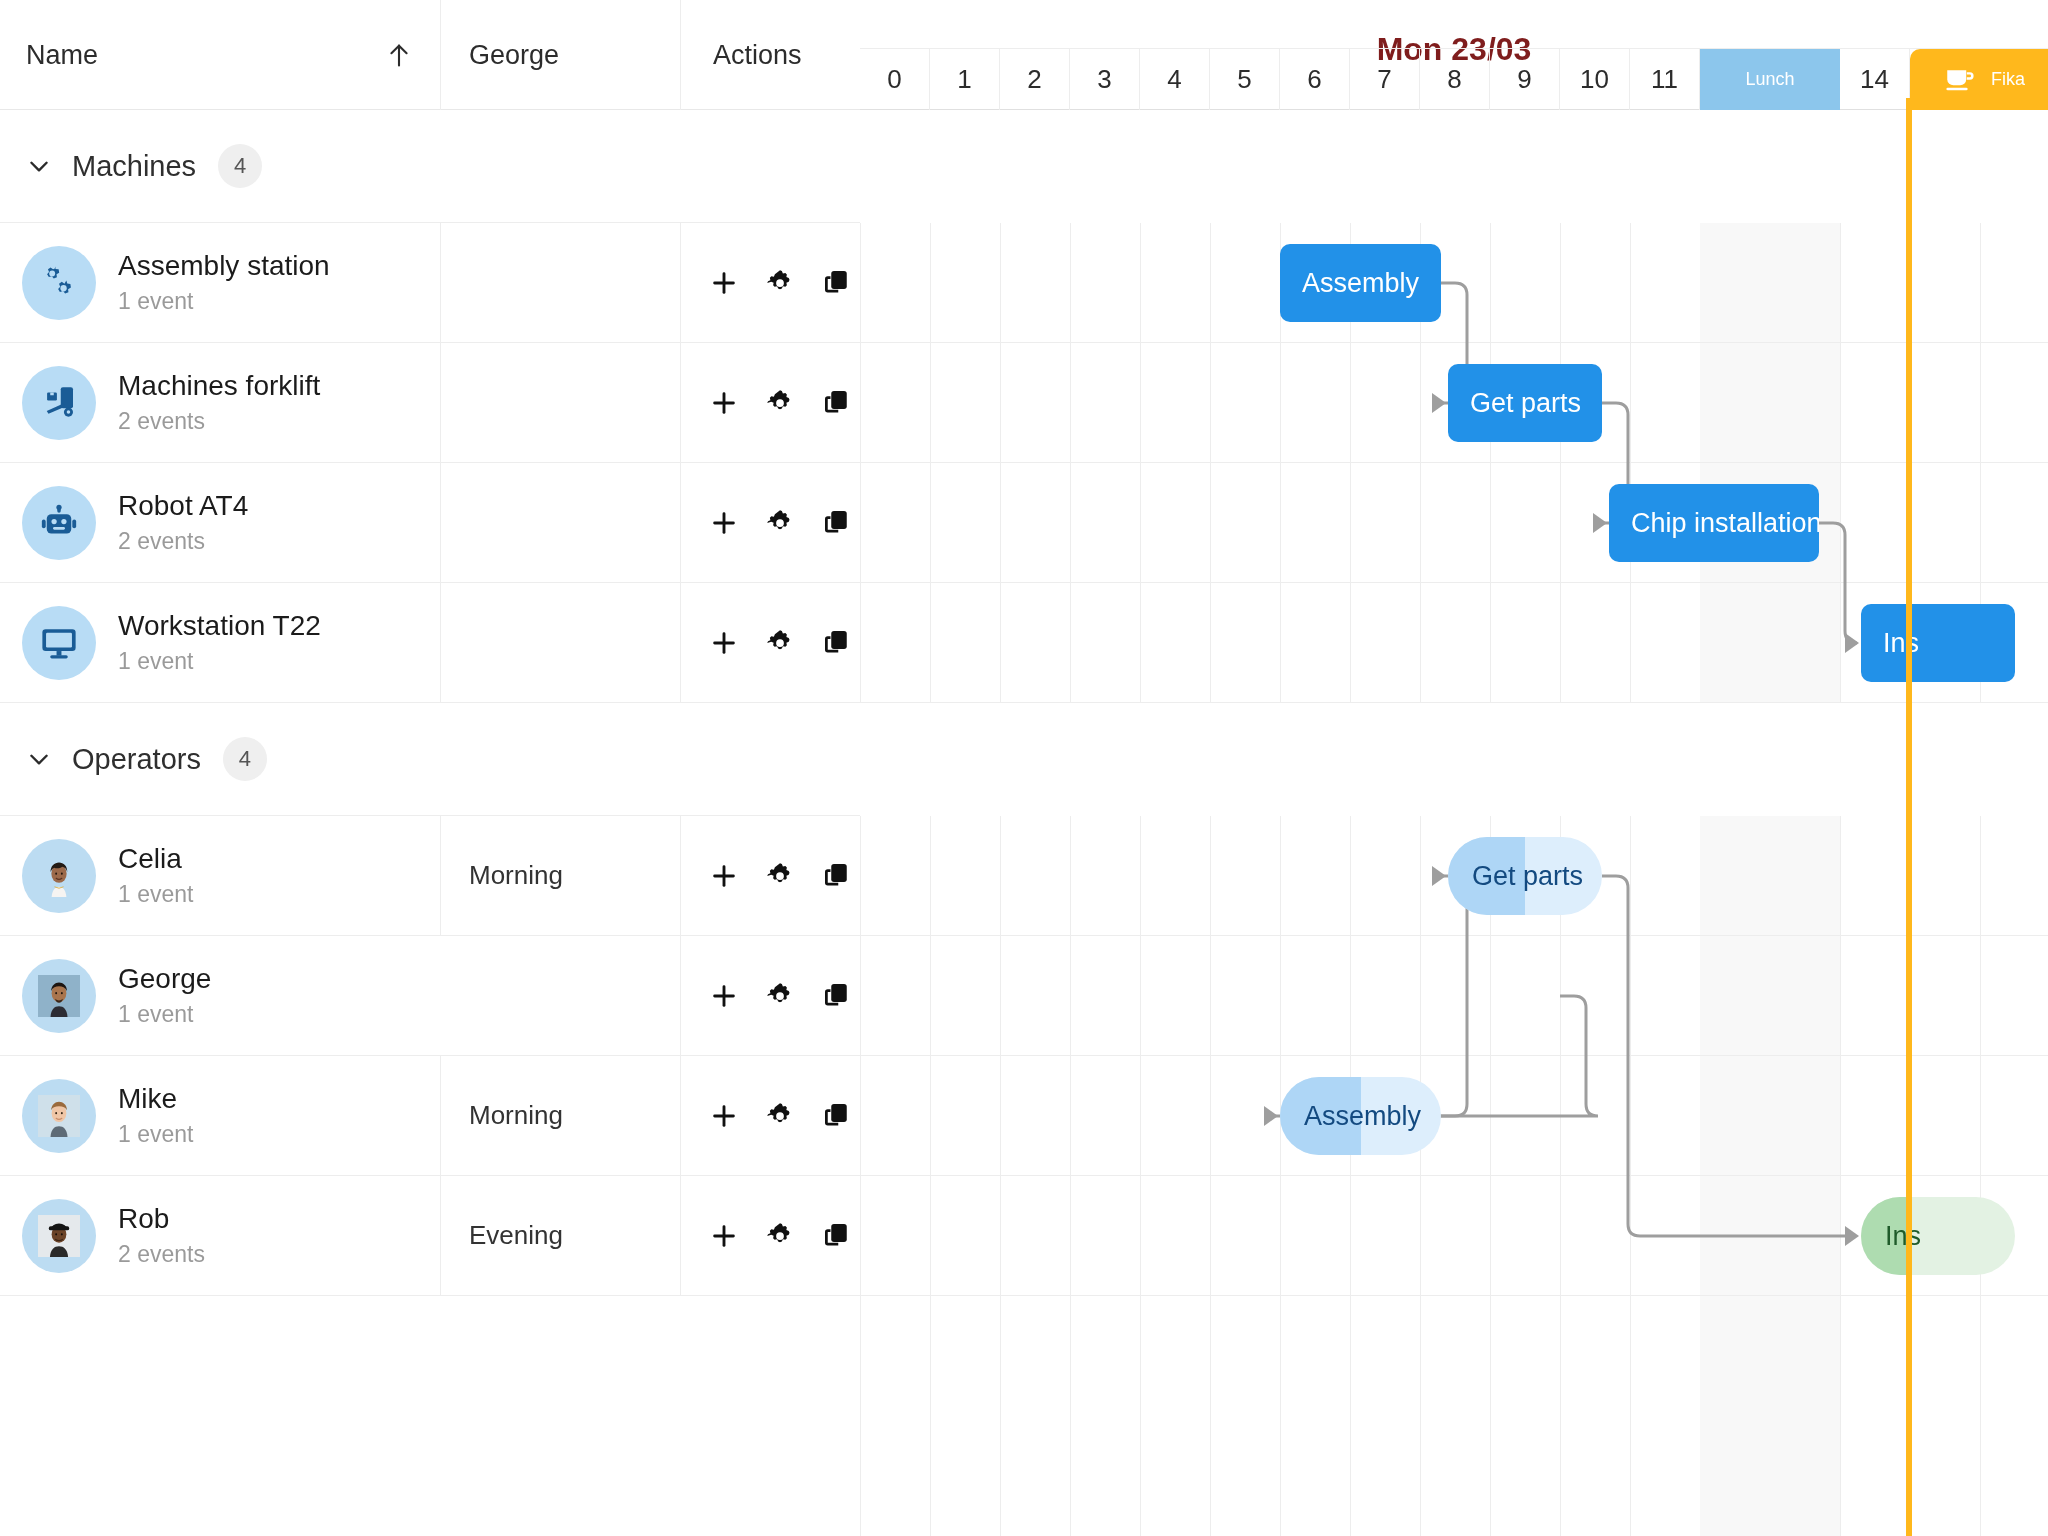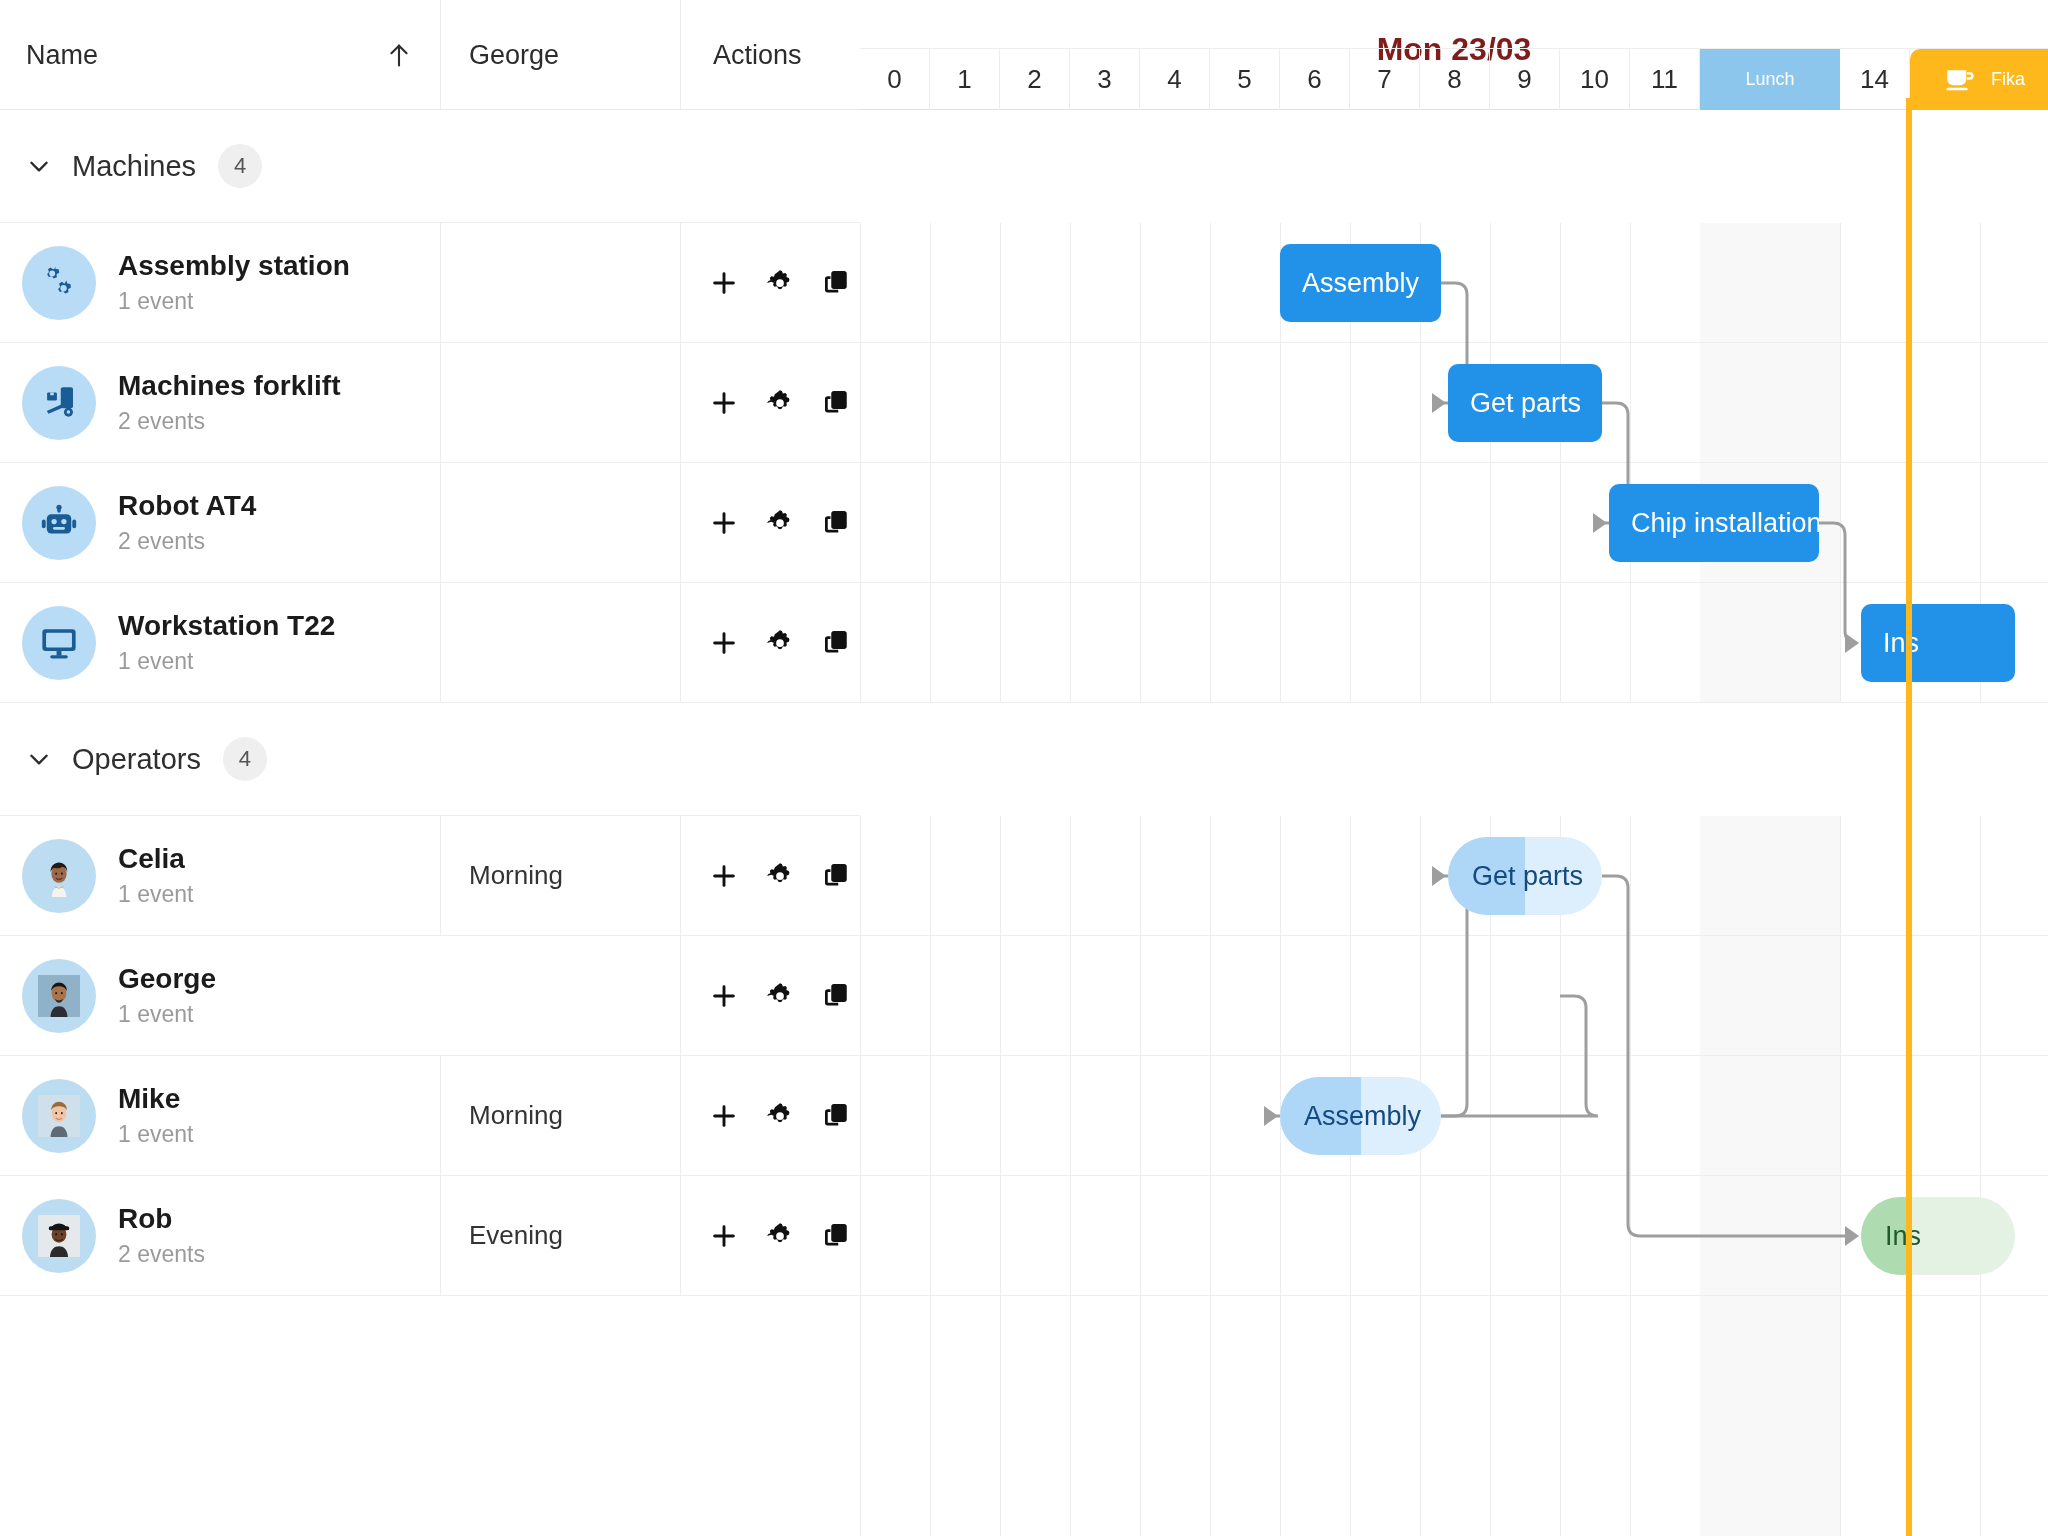--- a/index.html
+++ b/index.html
@@ -67,21 +67,21 @@
   .act-ico { width: 30px; height: 30px; cursor: pointer; flex: 0 0 auto; }
 
   .avatar {
     width: 74px; height: 74px; border-radius: 50%;
     margin-left: 22px; margin-right: 22px; flex: 0 0 auto;
     background: #b8dcf5; display: flex; align-items: center; justify-content: center;
     overflow: hidden; position: relative;
   }
   .avatar svg { width: 42px; height: 42px; }
   .nm-wrap { display: flex; flex-direction: column; justify-content: center; }
-  .nm-title { font-size: 28px; font-weight: 700; color: #1b1b1b; line-height: 1.15; }
+  .nm-title { font-size: 28px; font-weight: 400; color: #1b1b1b; line-height: 1.15; }
   .nm-sub { font-size: 23px; color: #9a9a9a; margin-top: 5px; }
 
   
   .tl {
     position: absolute; left: 860px; top: 0; right: 0; bottom: 0;
     overflow: hidden; background: #fff;
   }
   .tl-header { position: absolute; left: 0; top: 0; width: 1188px; height: 110px; }
   .tl-date {
     position: absolute; left: 0; top: 0; width: 1188px; height: 48px;

